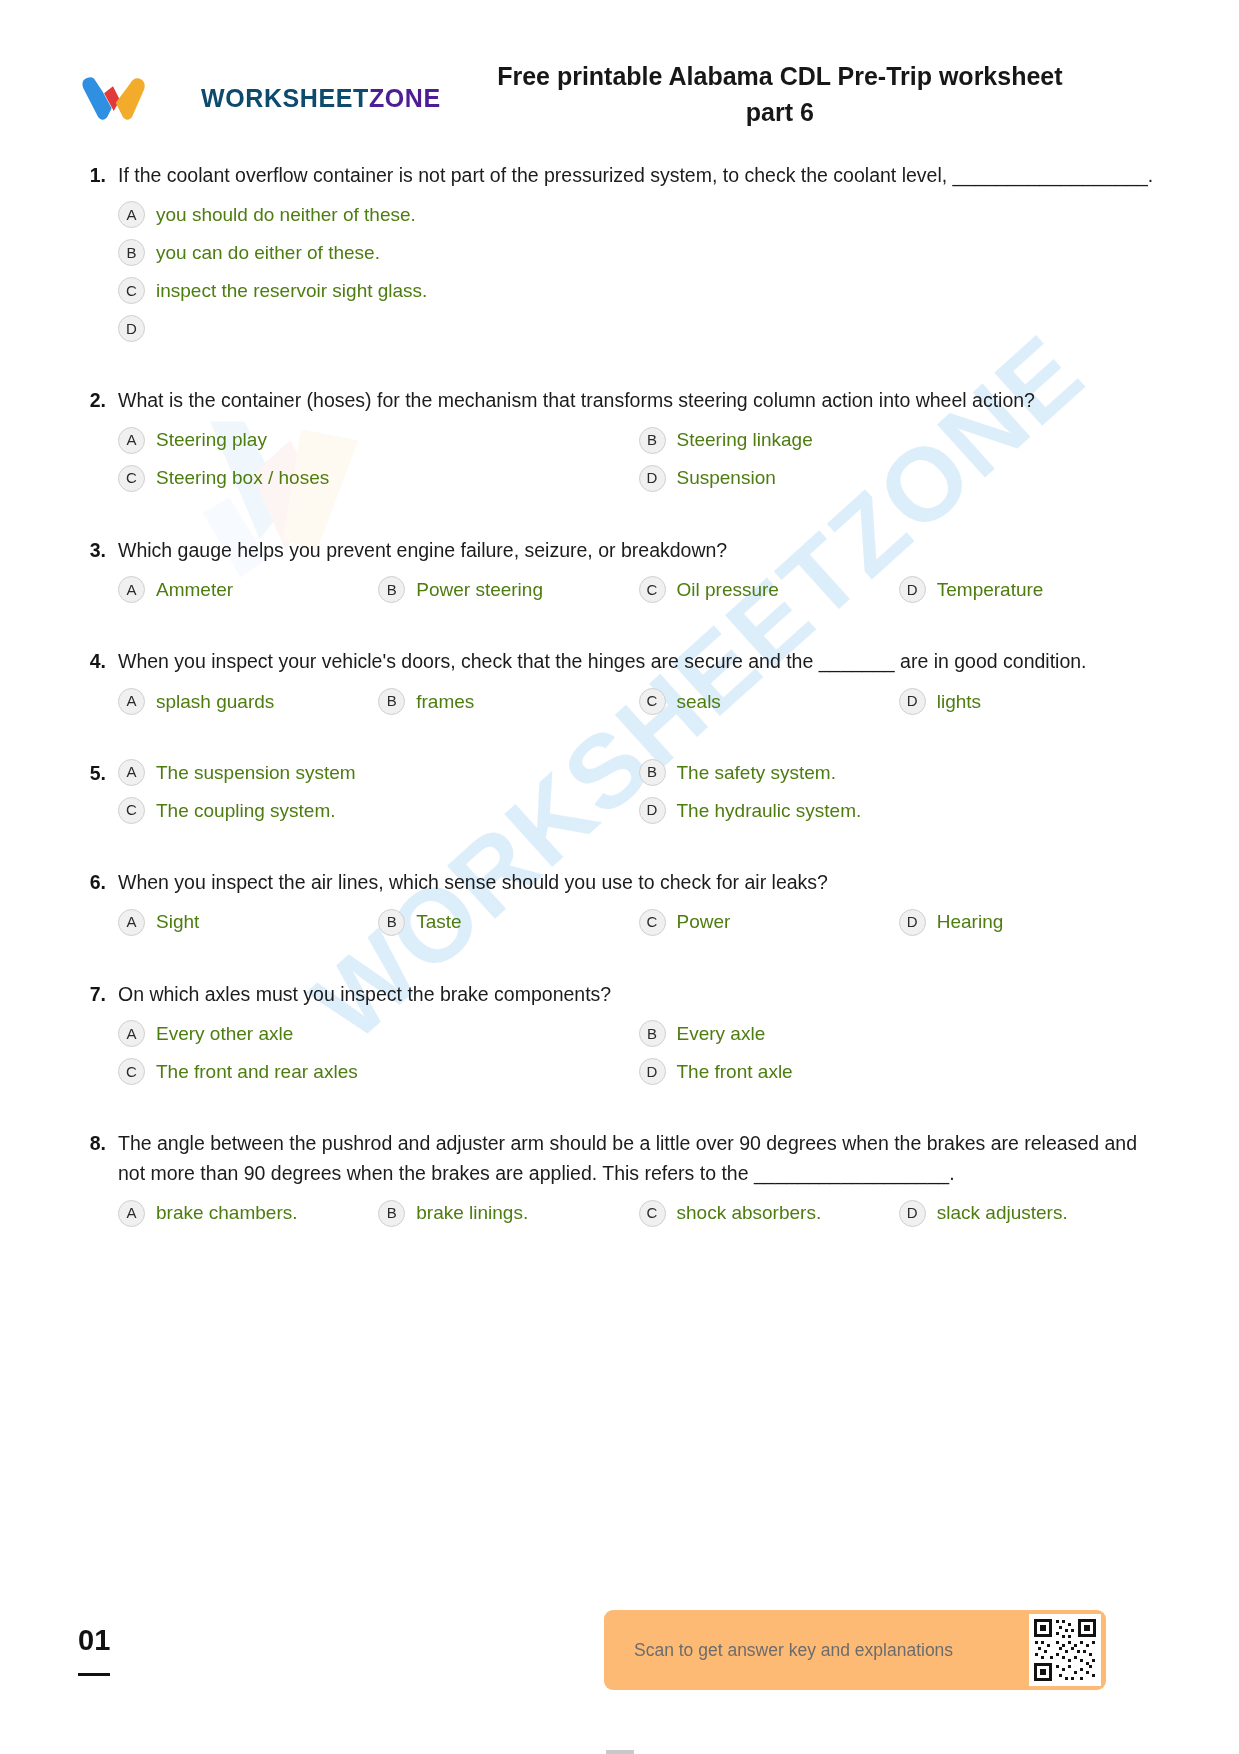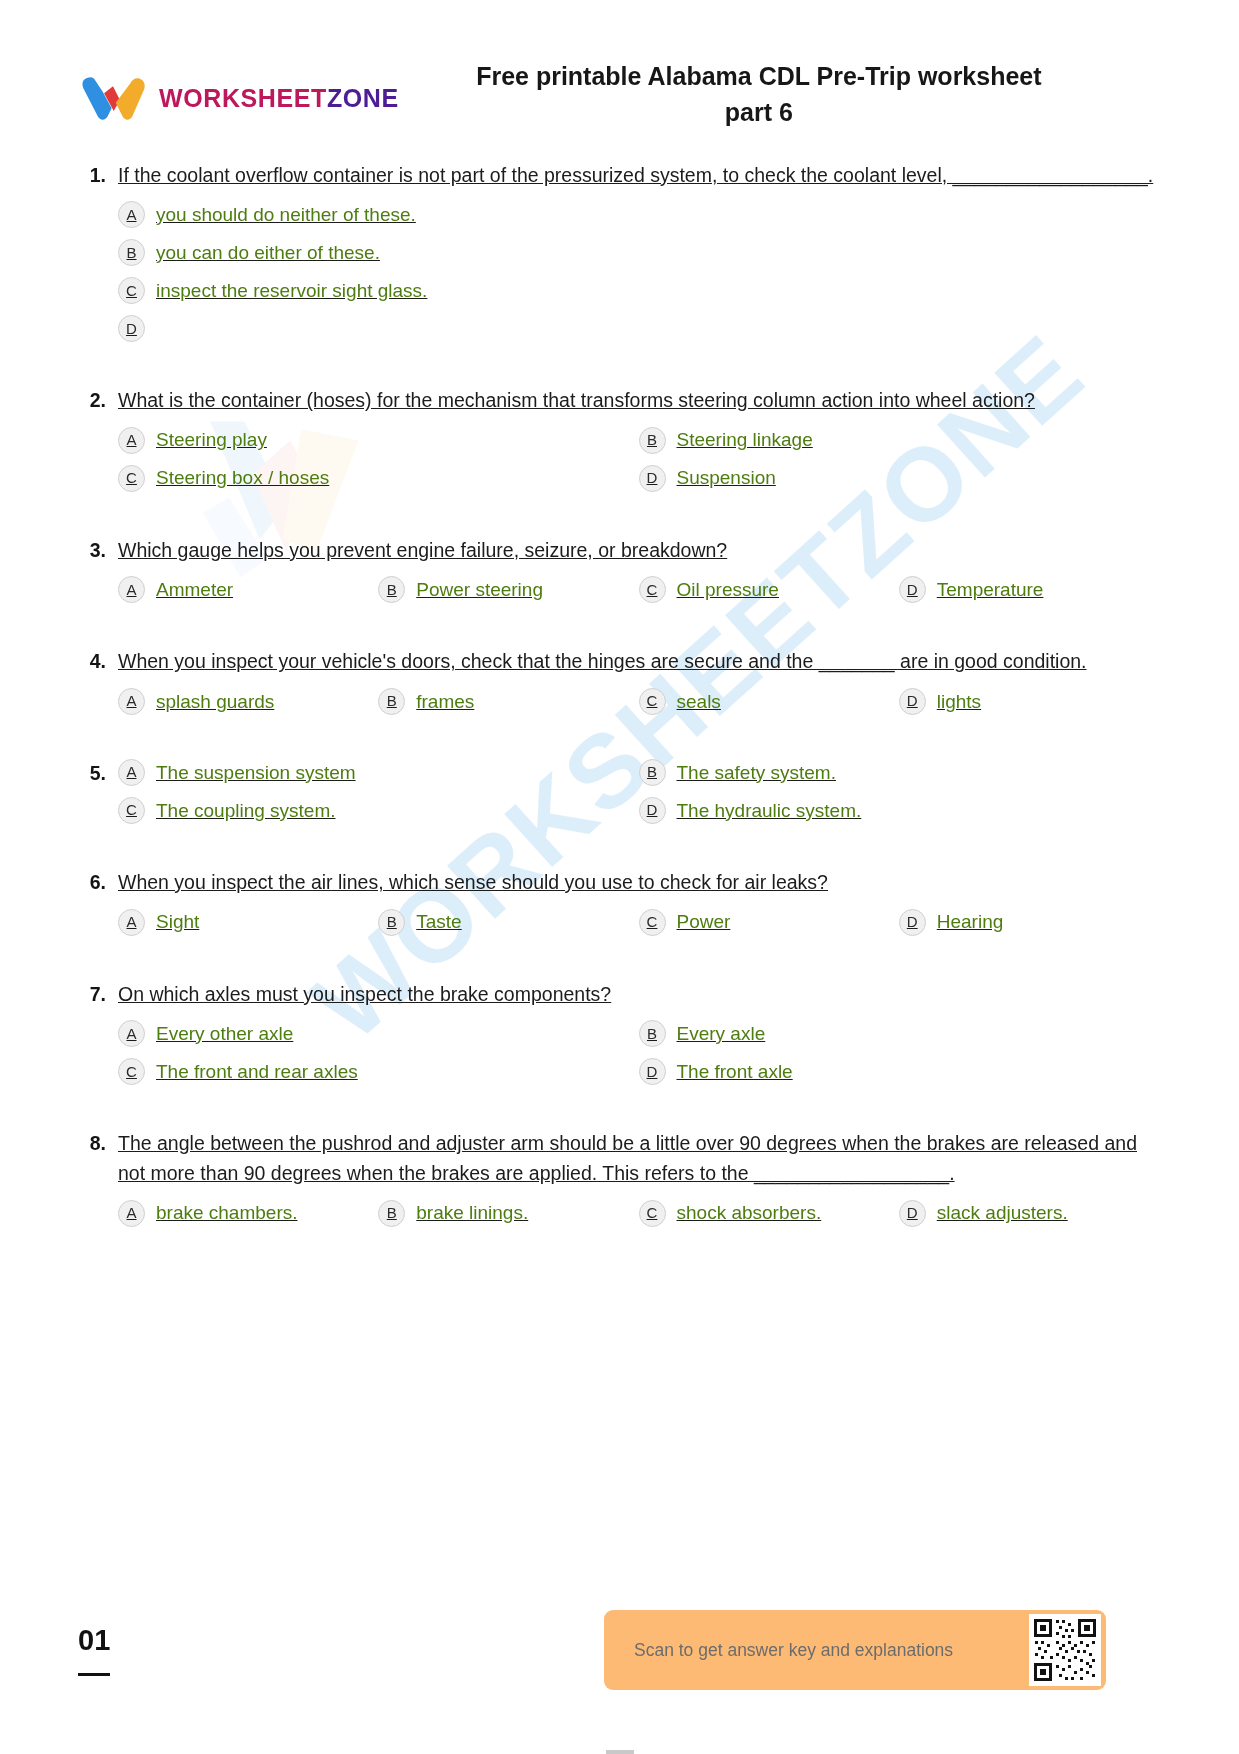--- a/index.html
+++ b/index.html
@@ -48,21 +48,21 @@
   .header {
     position: relative;
     z-index: 2;
     display: flex;
     align-items: flex-start;
     padding: 58px 80px 0 80px;
   }
   .brand { display: flex; align-items: center; gap: 13px; flex: 0 0 auto; padding-top: 14px;}
   .brand-mark { width: 66px; height: 52px; display: block; }
   .brand-word { font-size: 25px; font-weight: 700; letter-spacing: .6px; line-height: 1; }
-  .brand-word .w1 { color: #be185d; }
+  .brand-word .w1 { color: #0c4a6e; margin-left: 42px; }
   .brand-word .w2 { color: #4c1d95; }
 
   .doc-title {
     flex: 1 1 auto;
     text-align: center;
     font-size: 25px;
     font-weight: 700;
     line-height: 1.45;
     color: #171717;
     padding: 0 40px 0 0;
@@ -83,21 +83,21 @@
   }
   .q-num {
     flex: 0 0 38px;
     text-align: right;
     padding-right: 12px;
     font-size: 19.5px;
     font-weight: 700;
     line-height: 1.52;
     color: #141414;
   }
-  .q-body { flex: 1 1 auto; min-width: 0; text-decoration: underline; }
+  .q-body { flex: 1 1 auto; min-width: 0; }
   .q-text {
     font-size: 19.5px;
     line-height: 1.52;
     color: #1c1c1c;
     margin-bottom: 11px;
   }
 
   .opts { display: flex; flex-wrap: wrap; }
   .opts.cols4 > .opt { width: 25%; }
   .opts.cols2 > .opt { width: 50%; }

